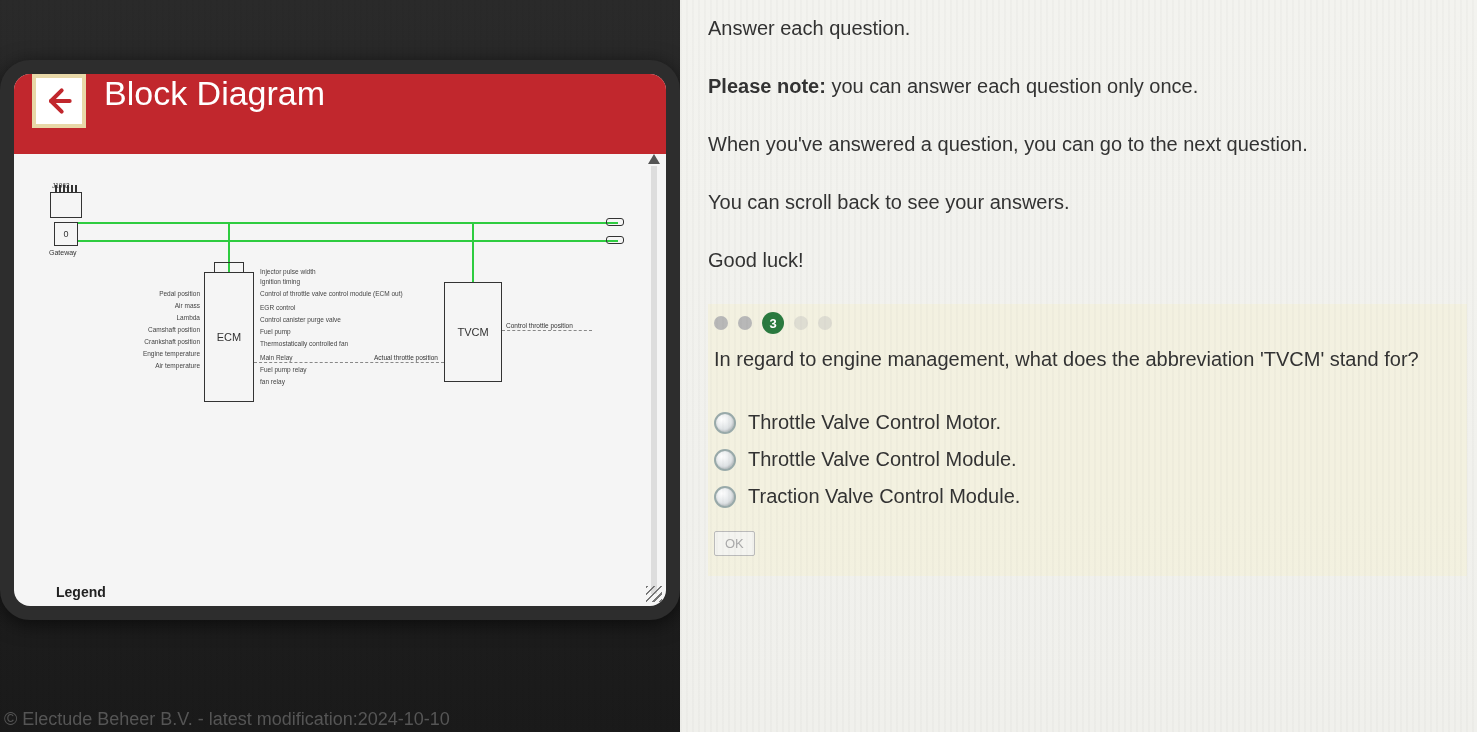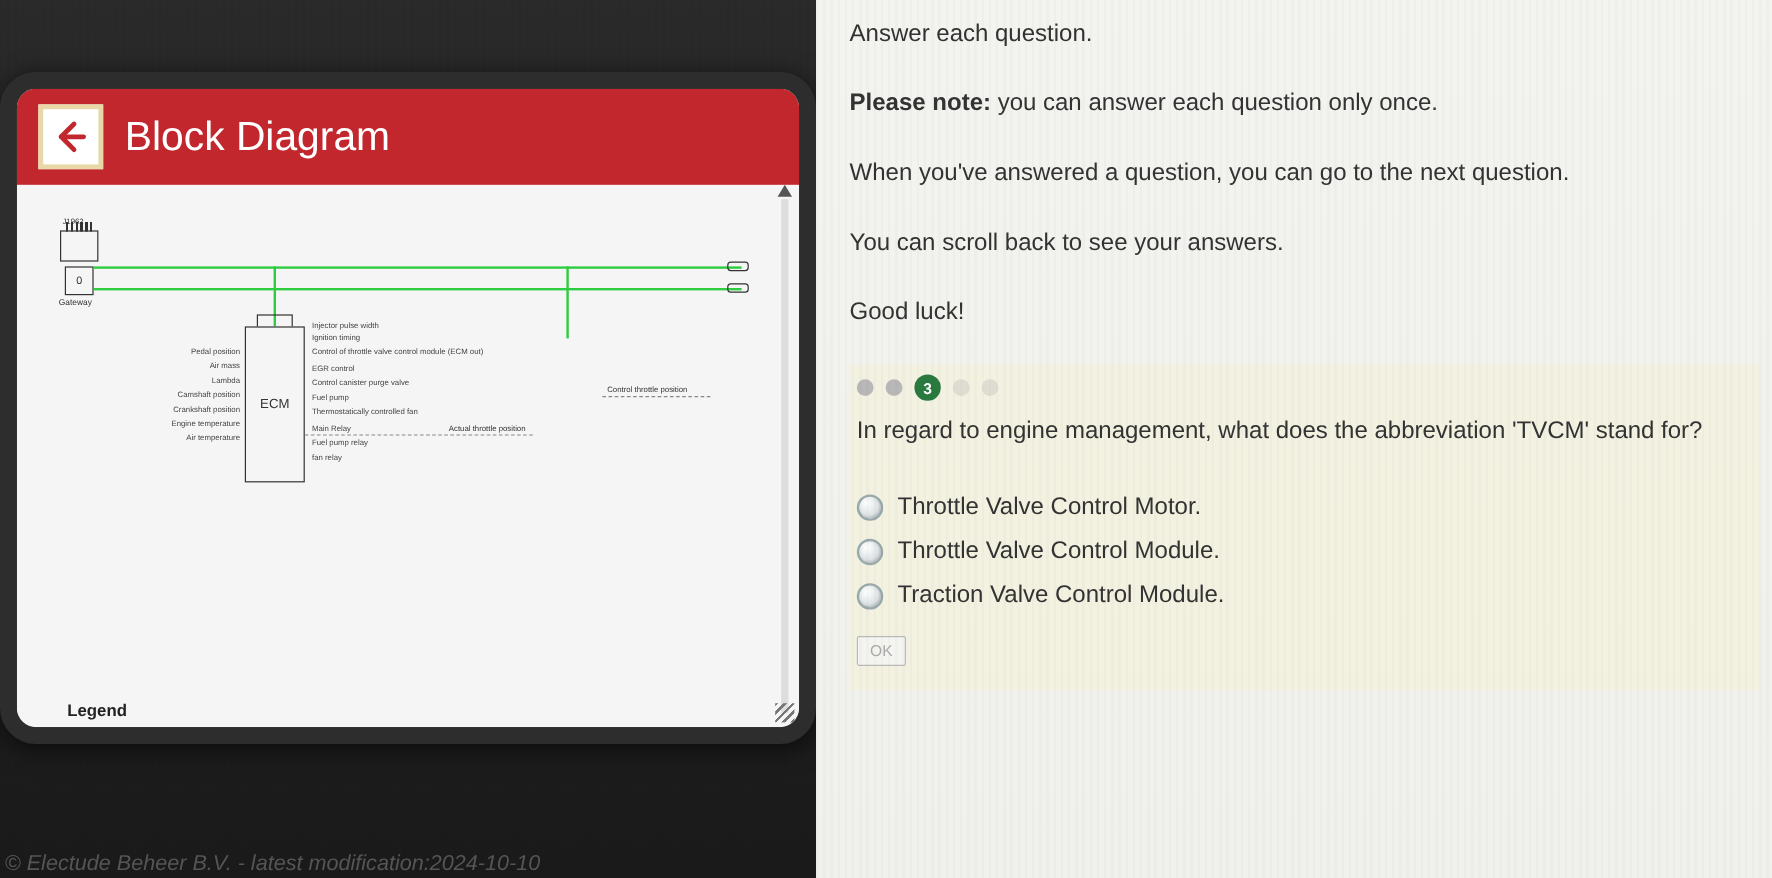--- a/index.html
+++ b/index.html
@@ -34,21 +34,20 @@
     background: #f5f5f5;
     width: 100%;
     height: 100%;
     display: flex;
     flex-direction: column;
   }
   .hdr {
     background: #c1272d;
     height: 80px;
     display: flex;
-    align-items: center;
     padding: 0 18px;
     gap: 18px;
   }
   .back-btn {
     width: 54px;
     height: 54px;
     background: #fff;
     border: 4px solid #e8d8a8;
     display: flex;
     align-items: center;
@@ -114,21 +113,21 @@
   .dash { border-bottom:1px dashed #888; height:1px; position:absolute;}
   .scrollbar {
     position:absolute; right:6px; top:0; bottom:0; width:12px;
   }
   .scroll-thumb-top{ position:absolute; top:0; width:0;height:0;border-left:6px solid transparent;border-right:6px solid transparent;border-bottom:10px solid #555;}
   .scroll-track{ position:absolute; top:12px; bottom:12px; left:3px; width:6px; background:#ddd;}
   .legend-cut { position:absolute; bottom:6px; left:30px; font-weight:bold; font-size:14px; color:#222;padding-left:12px;}
   .resize-grip{position:absolute; right:4px; bottom:4px; width:16px; height:16px;
     background:repeating-linear-gradient(135deg,#777 0 2px,transparent 2px 5px);}
   .footer-left {
-    position:absolute; bottom:2px; left:4px; color:#555; font-size:18px;font-style:italic;
+    position:absolute; bottom:2px; left:4px; color:#555; font-size:18px;
   }
 
   
   .right-panel {
     flex:1;
     padding: 14px 10px 10px 28px;
     background: linear-gradient(#f3f3ef,#f0f0ec);
     position:relative;
     font-size: 20px;
     color:#333;
@@ -219,20 +218,23 @@
           <div class="io-right" style="top:96px;">Ignition timing</div>
           <div class="io-right" style="top:108px;">Control of throttle valve control module (ECM out)</div>
           <div class="io-right" style="top:122px;">EGR control</div>
           <div class="io-right" style="top:134px;">Control canister purge valve</div>
           <div class="io-right" style="top:146px;">Fuel pump</div>
           <div class="io-right" style="top:158px;">Thermostatically controlled fan</div>
           <div class="io-right" style="top:172px;">Main Relay</div>
           <div class="io-right" style="top:184px;">Fuel pump relay</div>
           <div class="io-right" style="top:196px;">fan relay</div>
 
+          <div class="blk tvcm">
+              <span>TVCM</span>
+            </div>
           <div style="position:absolute;left:462px;top:140px;font-size:6.5px;width:100px;">Control throttle position</div>
           <div class="dash" style="left:458px;top:148px;width:90px;"></div>
           <div style="position:absolute;left:330px;top:172px;font-size:6.5px;">Actual throttle position</div>
           <div class="dash" style="left:210px;top:180px;width:190px;"></div>
         </div>
 
         <div class="legend-cut">Legend</div>
         <div class="scrollbar">
           <div class="scroll-thumb-top"></div>
           <div class="scroll-track"></div>

